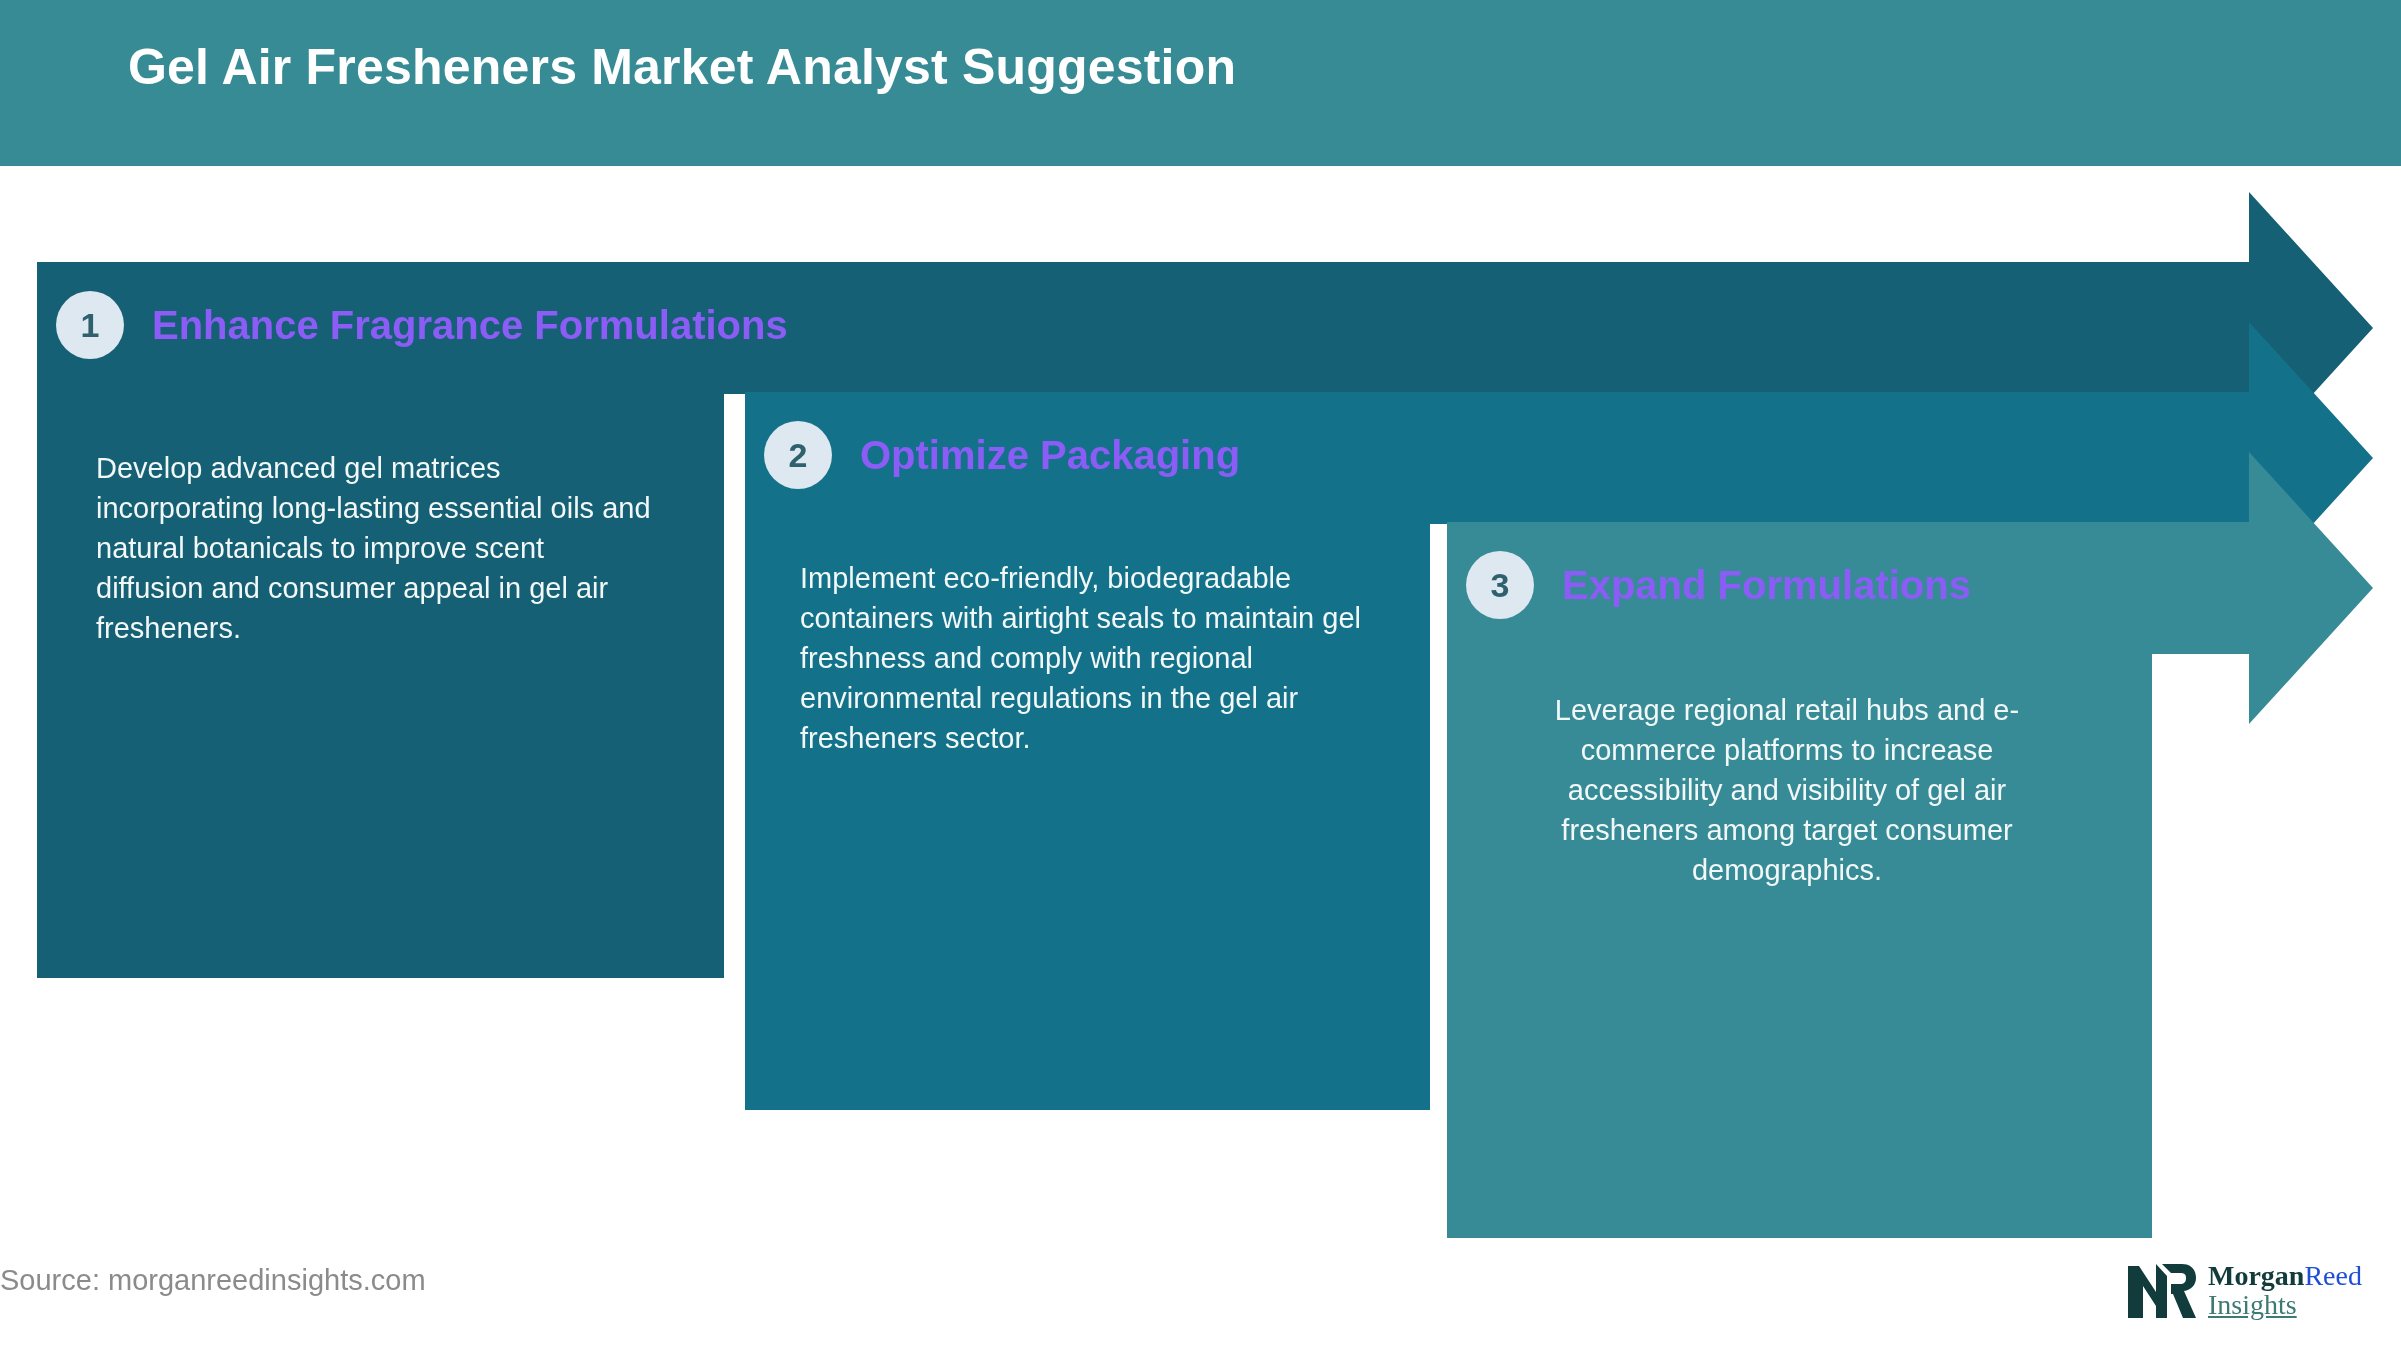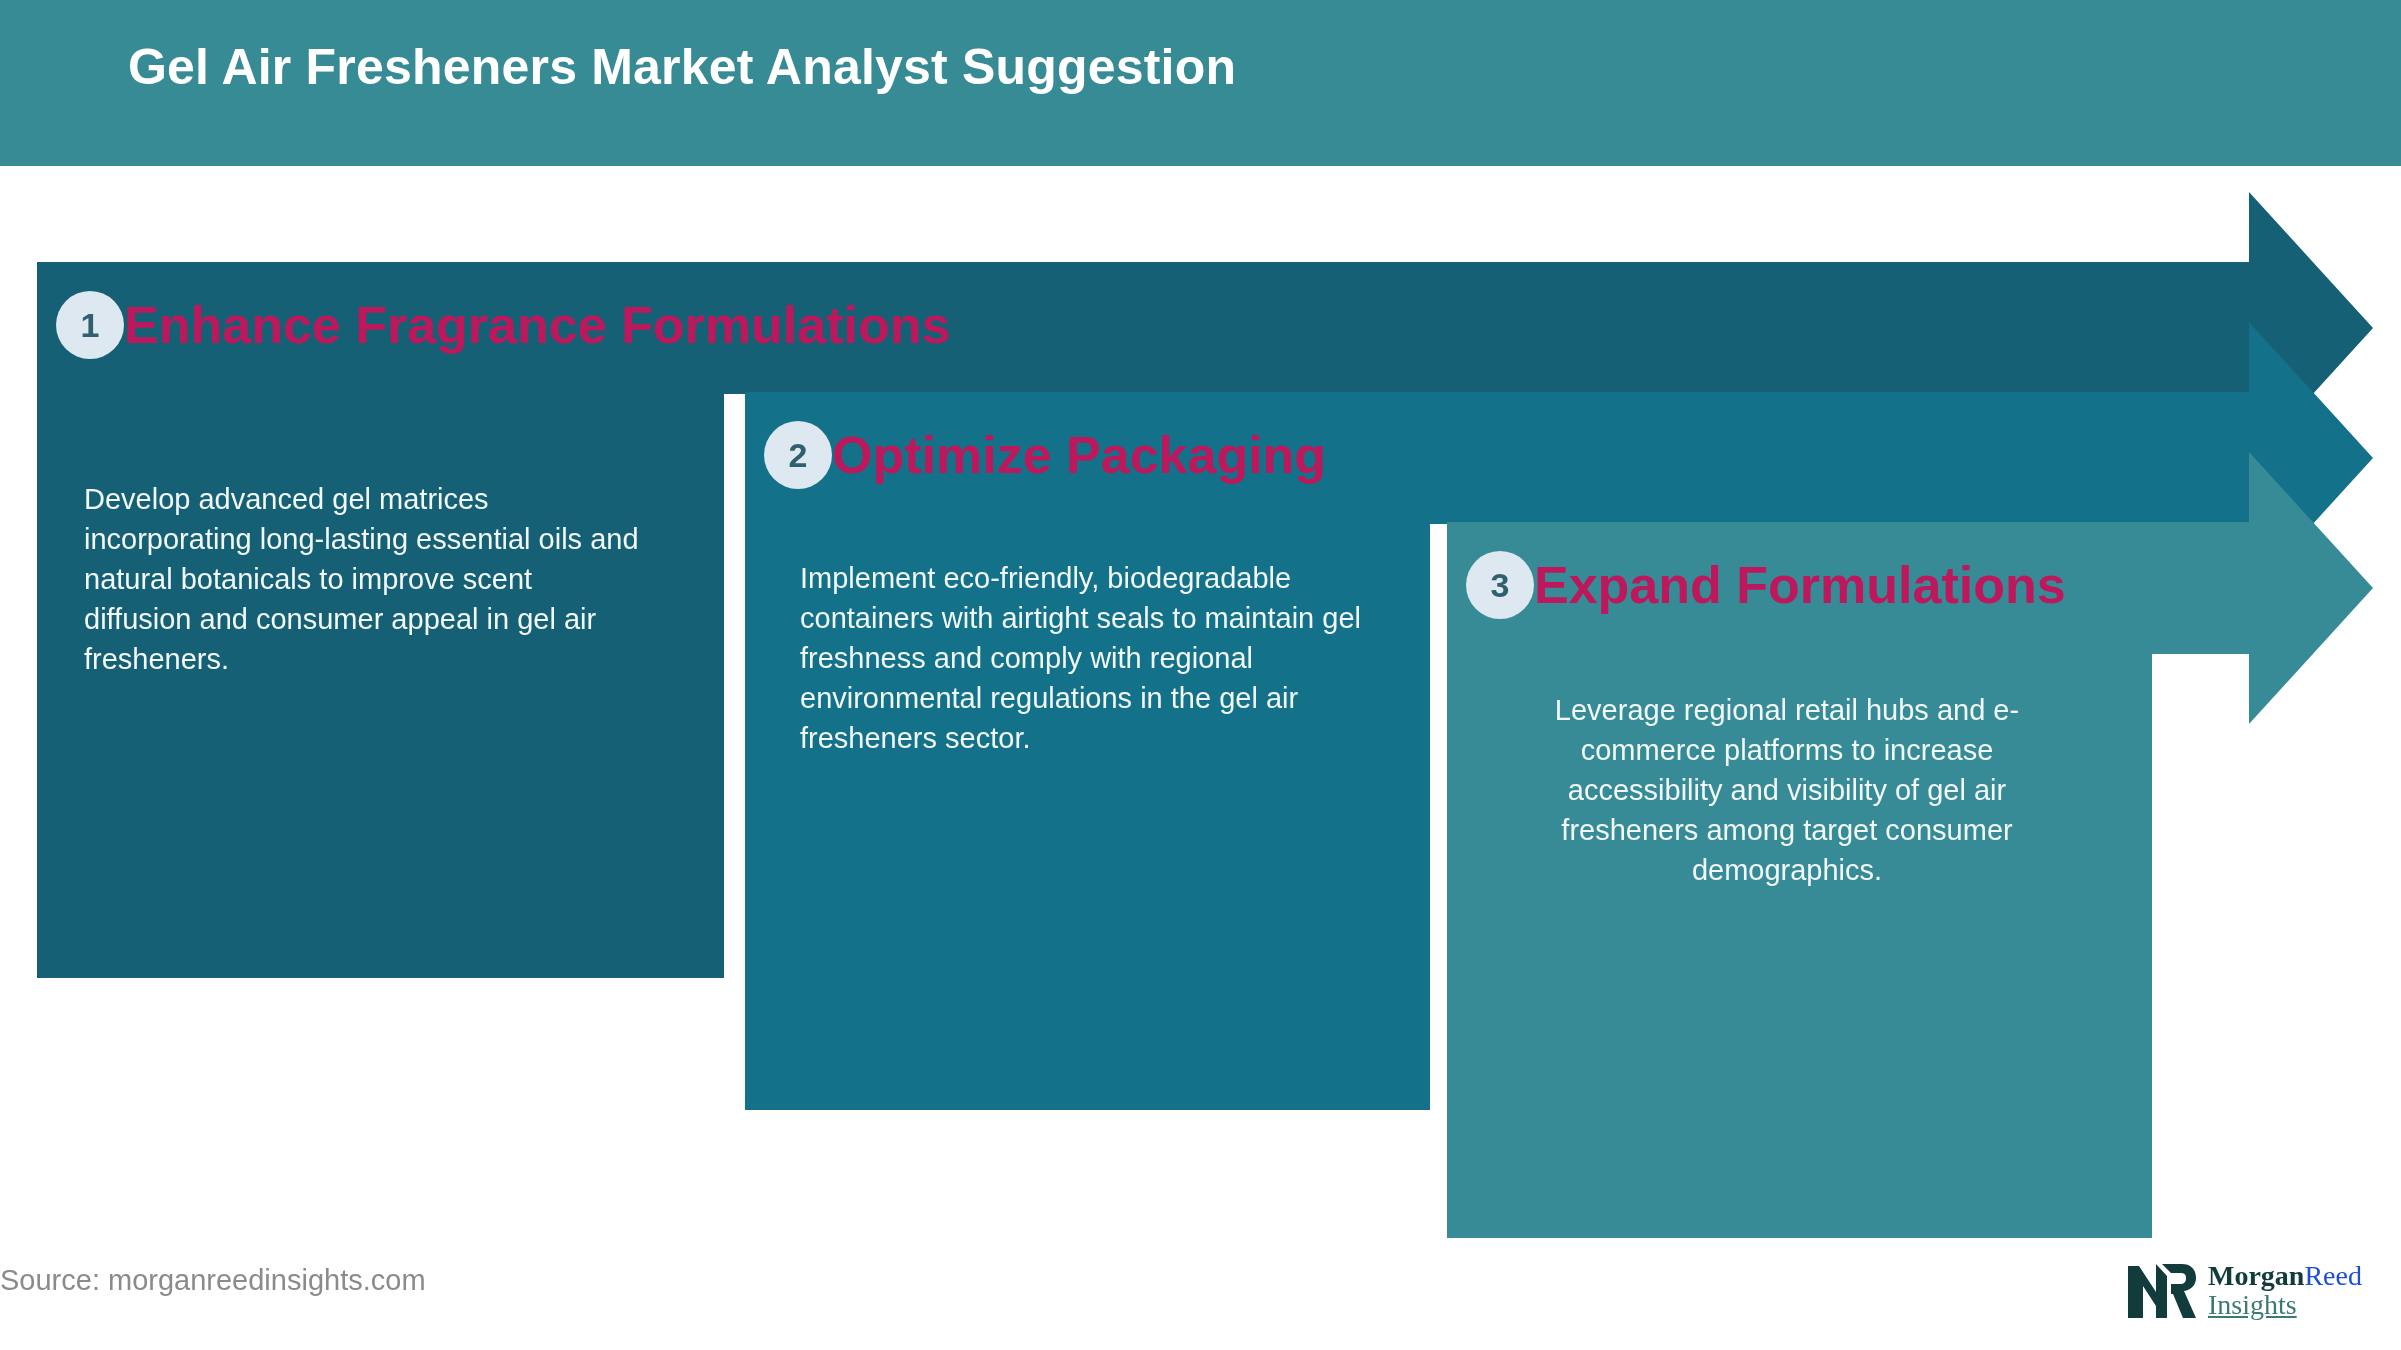--- a/index.html
+++ b/index.html
@@ -51,23 +51,24 @@
     background:#dde8f0;
     display:flex;
     align-items:center;
     justify-content:center;
     font-size:34px;
     font-weight:bold;
     color:#2e606e;
     flex:0 0 auto;
   }
   .banner-label{
-    font-size:52px;
+    margin-left:28px;
+    font-size:40px;
     font-weight:bold;
-    color:#be185d;
+    color:#8b5cf6;
     white-space:nowrap;
   }
   .body-text{
     position:absolute;
     font-size:29px;
     line-height:40px;
     color:#f2f8f8;
     font-weight:400;
   }
 
@@ -160,21 +161,21 @@
 <div class="banner-head" style="left:764px;top:405px;">
   <div class="num-bubble">2</div>
   <div class="banner-label">Optimize Packaging</div>
 </div>
 
 <div class="banner-head" style="left:1466px;top:535px;">
   <div class="num-bubble">3</div>
   <div class="banner-label">Expand Formulations</div>
 </div>
 
-<div class="body-text" style="left:84px;top:448px;width:556px;margin-top:31px;">Develop advanced gel matrices incorporating long-lasting essential oils and natural botanicals to improve scent diffusion and consumer appeal in gel air fresheners.</div>
+<div class="body-text" style="left:96px;top:448px;width:556px;">Develop advanced gel matrices incorporating long-lasting essential oils and natural botanicals to improve scent diffusion and consumer appeal in gel air fresheners.</div>
 
 <div class="body-text" style="left:800px;top:558px;width:580px;">Implement eco-friendly, biodegradable containers with airtight seals to maintain gel freshness and comply with regional environmental regulations in the gel air fresheners sector.</div>
 
 <div class="body-text" style="left:1502px;top:690px;width:570px;text-align:center;">Leverage regional retail hubs and e-commerce platforms to increase accessibility and visibility of gel air fresheners among target consumer demographics.</div>
 
 <div class="source">Source: morganreedinsights.com</div>
 
 <div class="logo">
   <svg class="logo-mark" width="72" height="58" viewBox="0 0 72 58">
     <path d="M2 56 L2 4 L13 4 L30 30 L30 2 L41 14 L41 56 L30 56 L30 44 L17 24 L17 56 Z" fill="#123b3c"></path>

